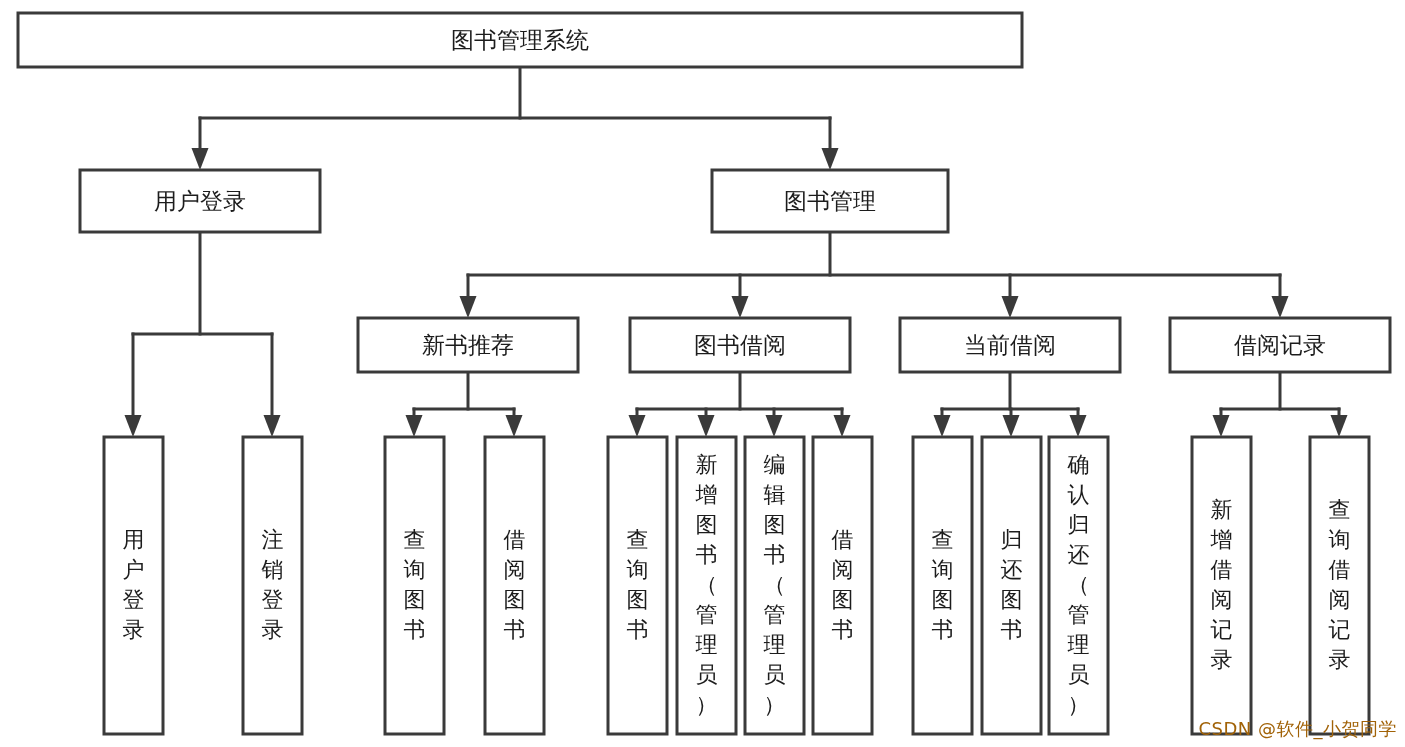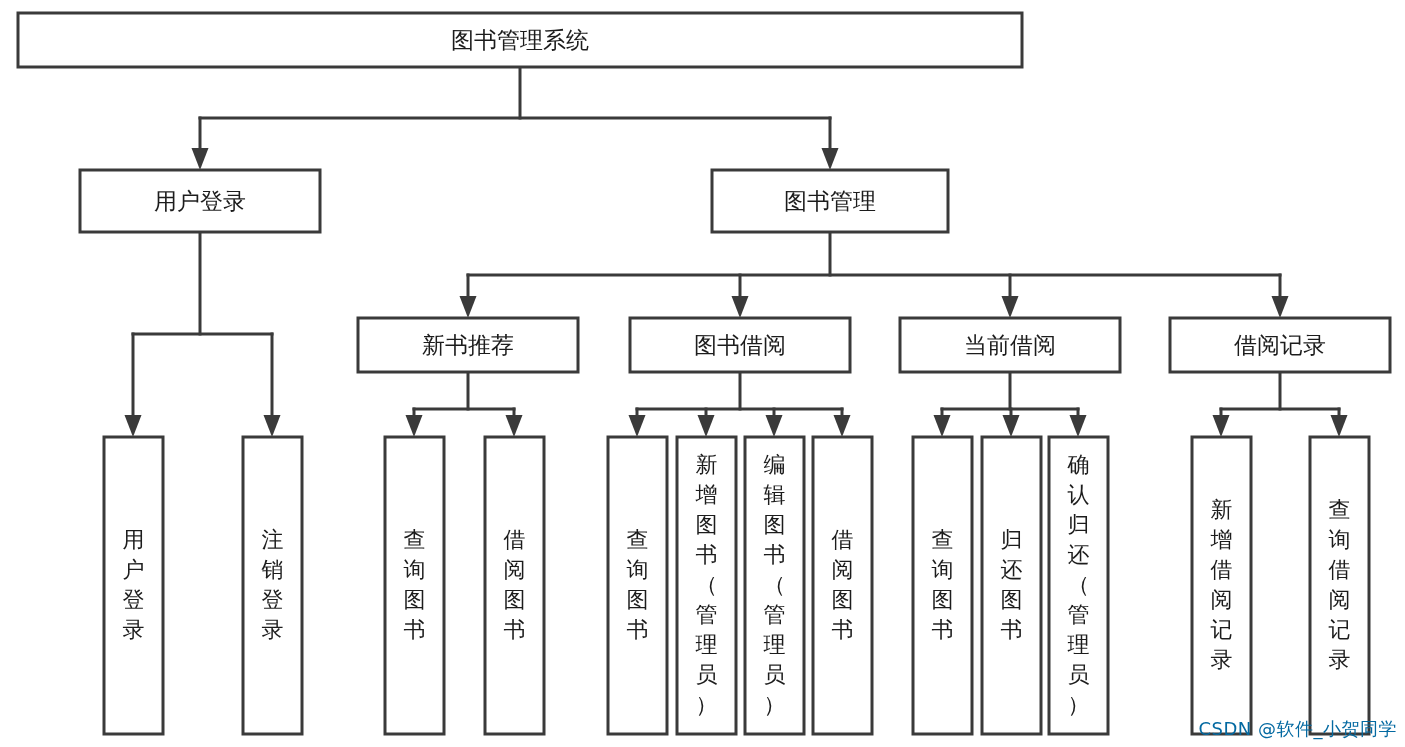--- a/index.html
+++ b/index.html
@@ -33,21 +33,21 @@
     dominant-baseline:middle;
   }
   text.node-label.vertical{
     font-size:22px;
     text-anchor:middle;
   }
   .watermark{
     position:absolute;
     right:8px;
     bottom:6px;
-    color:#0369a1;
+    color:#a16207;
     font-family:"DejaVu Sans","Liberation Sans",sans-serif;
     font-size:18px;
     letter-spacing:0.5px;
     white-space:nowrap;
     user-select:none;
   }
 </style>
 </head>
 <body>
 

